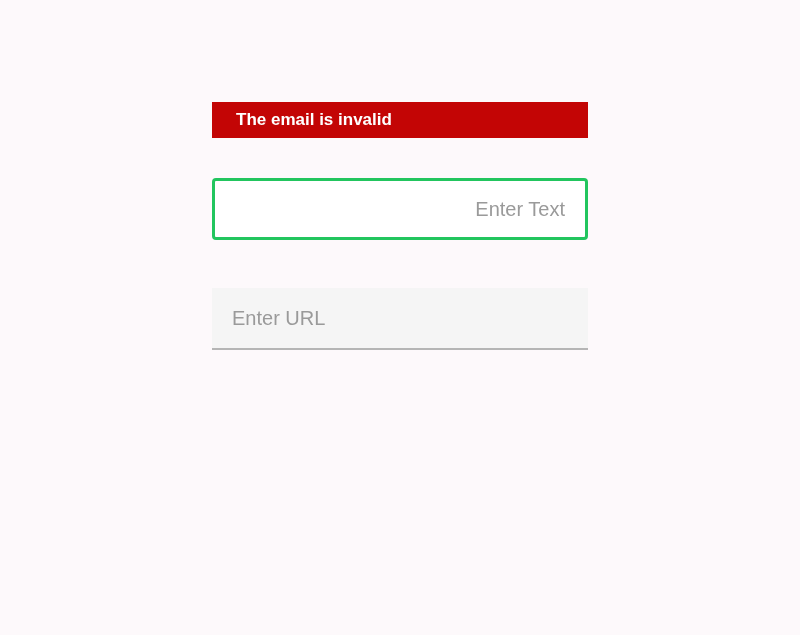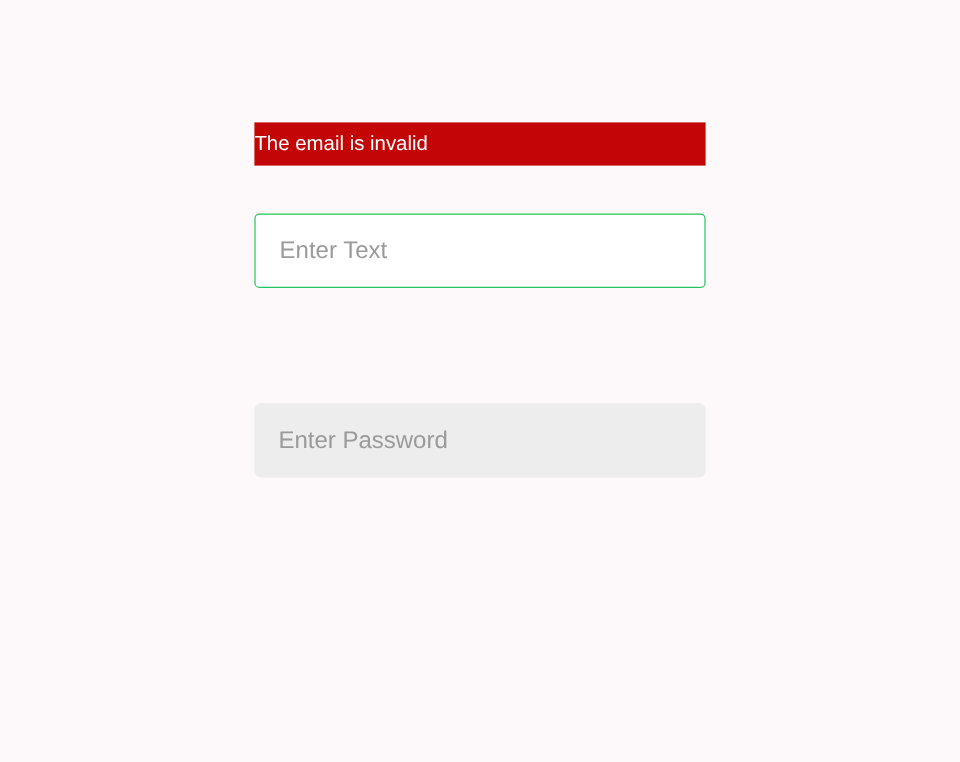--- a/index.html
+++ b/index.html
@@ -46,38 +46,40 @@
     
     .input-filled {
       background-color: #ededed;
       border: none;
       border-radius: 6px;
     }
     
     
     .input-outlined {
       background-color: #ffffff;
-      border: 1px solid #22c55e;
+      border: 3px solid #22c55e;
       border-radius: 4px;
+      text-align: right;
     }
     
     
     .input-underlined {
       background-color: #f5f5f5;
       border: none;
       border-bottom: 2px solid #b5b5b5;
       border-radius: 0;
     }
     
     .error-message {
       background-color: #c30505;
       color: #ffffff;
       font-size: 17px;
-      padding: 7px 0;
+      padding: 7px 24px;
       line-height: 1.3;
+      font-weight: bold;
     }
     
     .gap-after-error {
       height: 40px;
     }
     
     .gap-normal {
       height: 48px;
     }
   </style>
@@ -91,20 +93,20 @@
   </div>
 
   <div class="gap-after-error"></div>
 
   <div class="field-group">
     <input type="text" class="input-base input-outlined" placeholder="Enter Text" style="">
   </div>
 
   <div class="gap-normal"></div>
 
+  <div class="field-group">
+    <input type="url" class="input-base input-underlined" placeholder="Enter URL" style="">
+  </div>
 
   <div class="gap-normal"></div>
 
-  <div class="field-group">
-    <input type="password" class="input-base input-filled" placeholder="Enter Password" style="">
-  </div>
 
 </div>
 
 </body></html>

